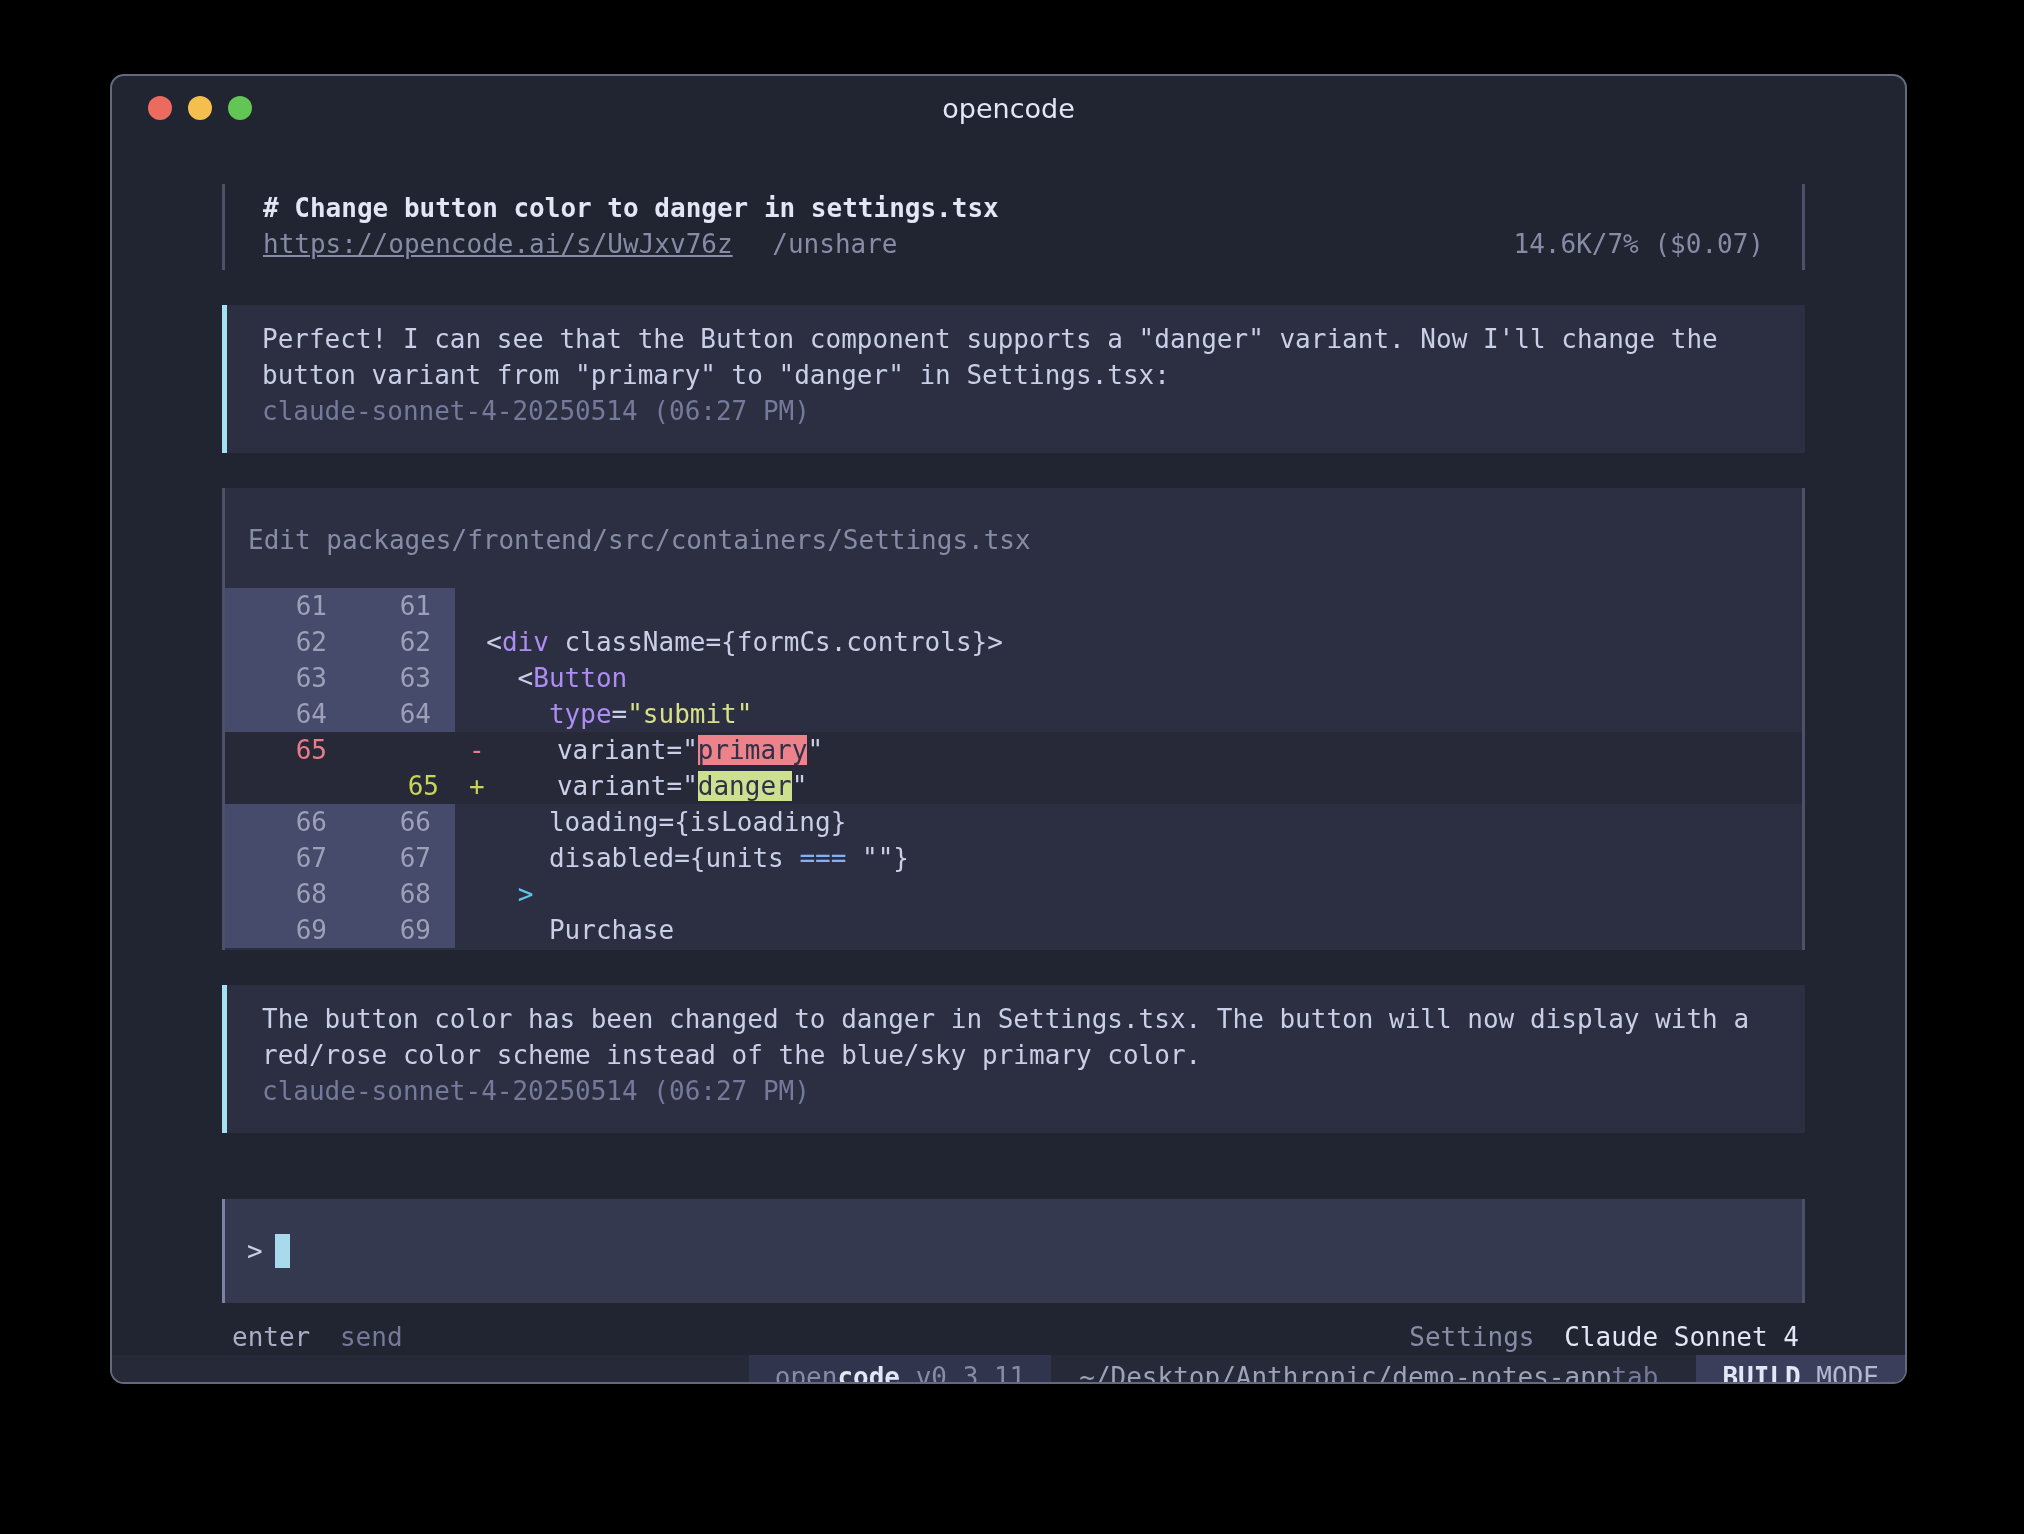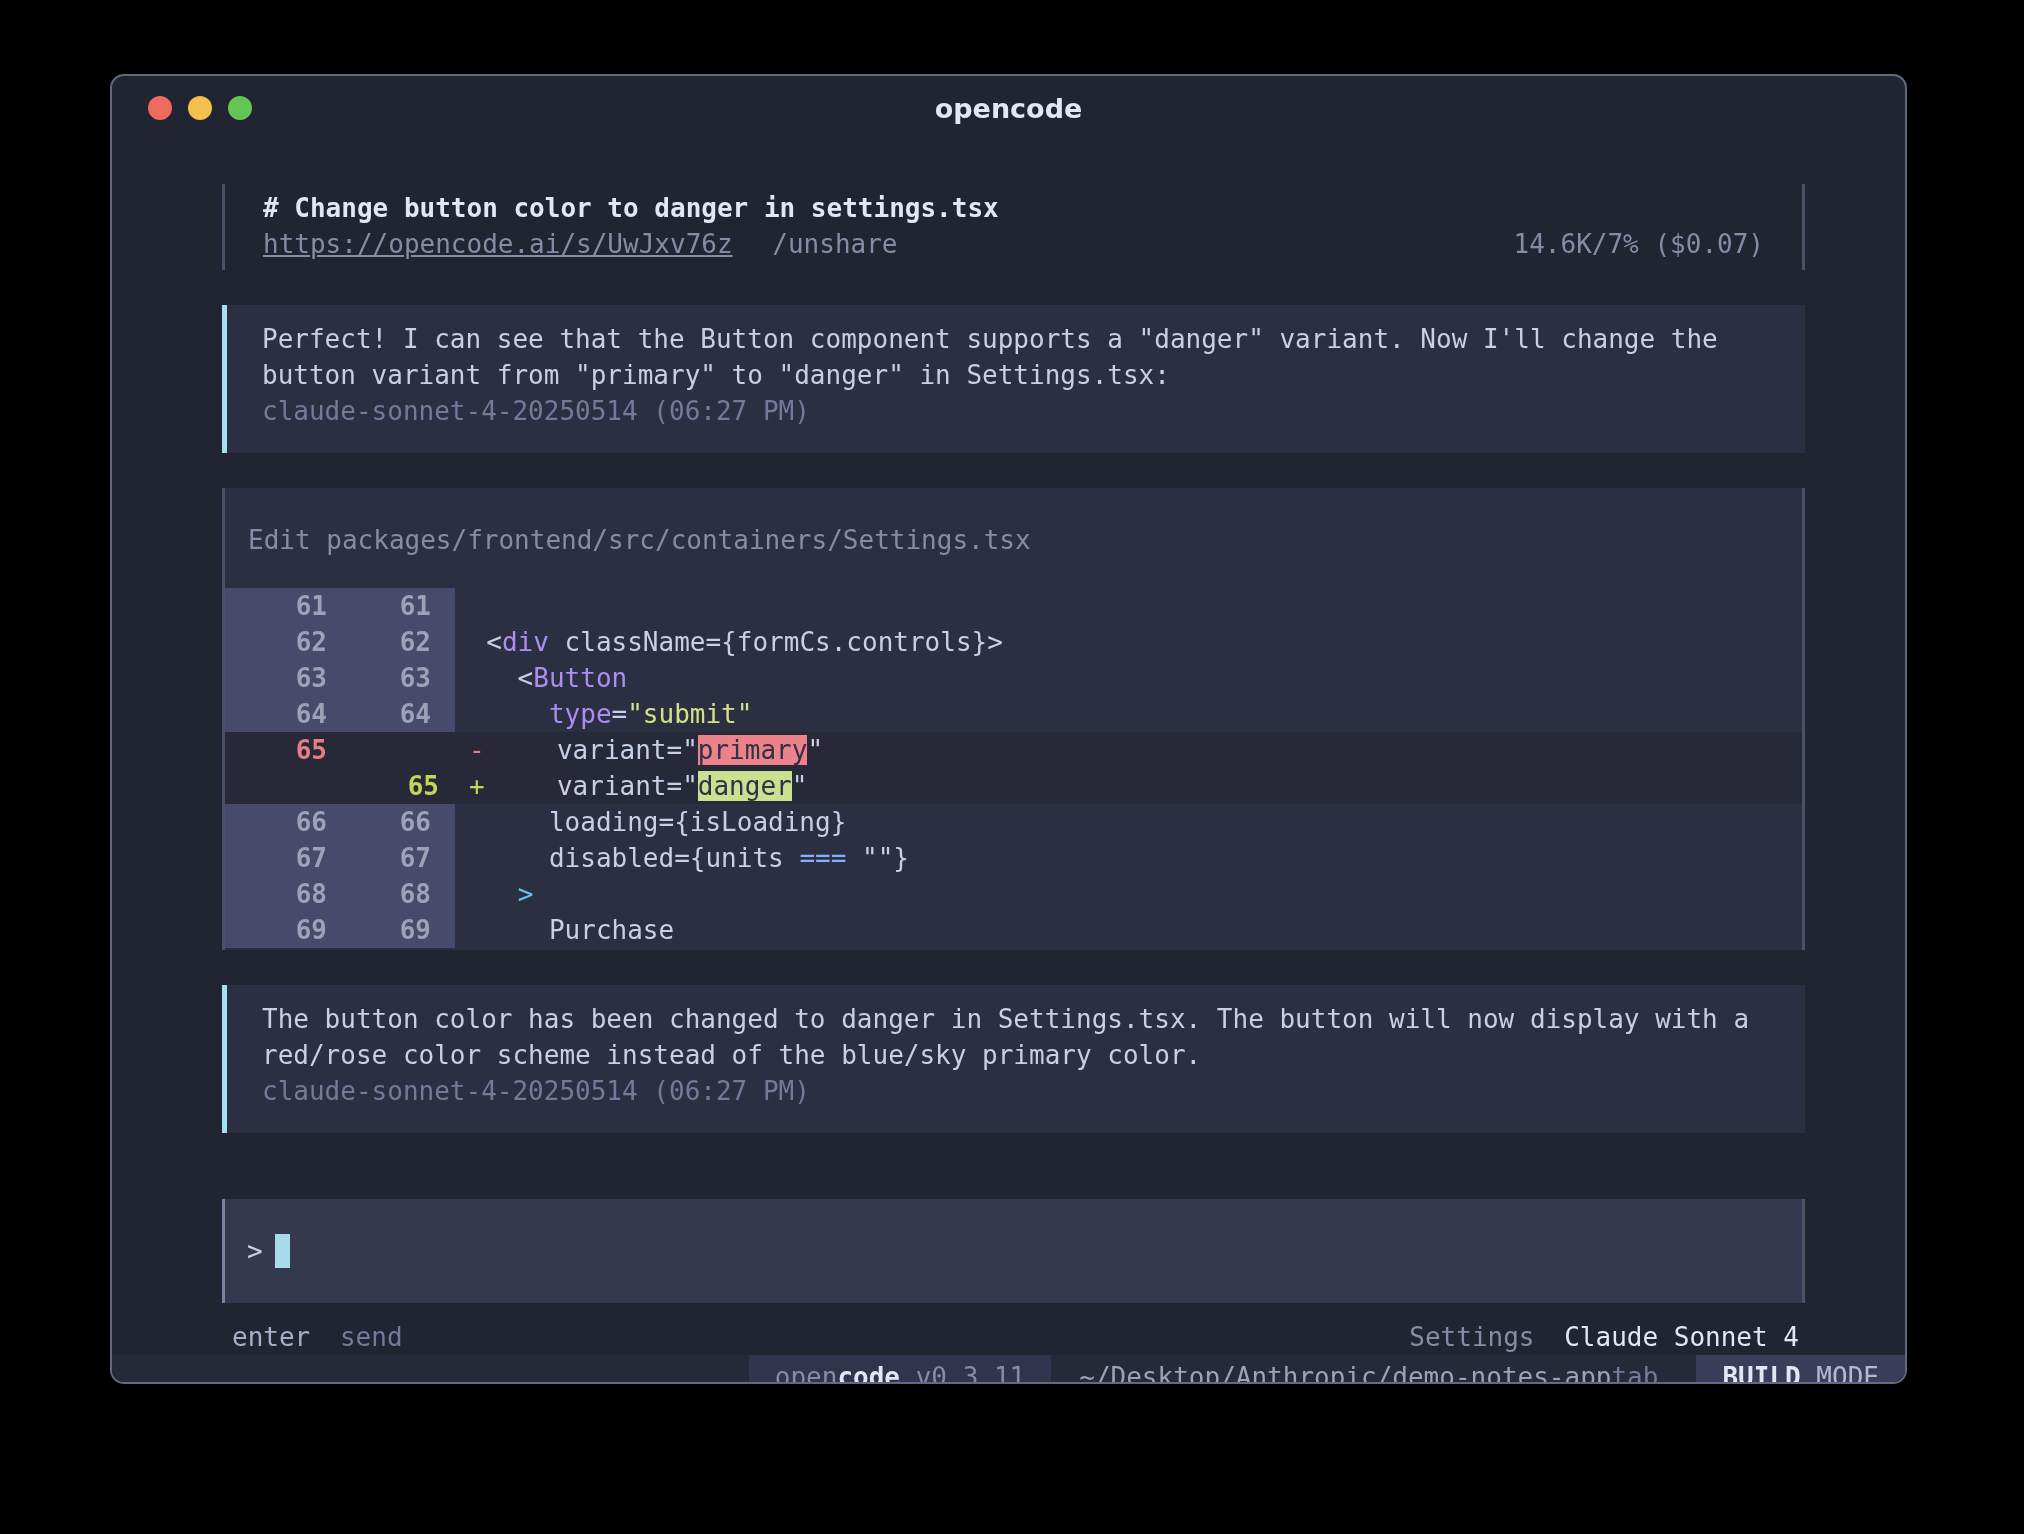--- a/index.html
+++ b/index.html
@@ -43,21 +43,21 @@
     display:flex;flex-direction:column;
   }
   .titlebar{
     height:64px;flex:0 0 auto;position:relative;
     display:flex;align-items:center;justify-content:center;
   }
   .lights{position:absolute;left:36px;top:0;height:100%;display:flex;align-items:center;gap:16px;}
   .light{width:24px;height:24px;border-radius:50%;}
   .titlebar-title{
     font-family:"DejaVu Sans","Liberation Sans",sans-serif;
-    font-weight:bold;font-size:27px;color:var(--c-bright);
+    font-weight:normal;font-size:27px;color:var(--c-bright);
   }
 
   .content{flex:1 1 auto;padding:44px 100px 0 110px;font-size:26px;line-height:36px;color:var(--c-text);}
 
   
   .session-header{
     border-left:3px solid var(--c-border);
     border-right:3px solid var(--c-border);
     padding:6px 38px 8px 38px;
   }
@@ -79,21 +79,21 @@
   
   .edit-block{
     margin-top:35px;
     background:var(--bg-block);
     border-left:3px solid var(--c-border);
     border-right:3px solid var(--c-border);
   }
   .edit-title{padding:34px 38px 30px 23px;color:var(--c-muted);}
   .diff{padding-bottom:2px;}
   .diff-row{display:flex;height:36px;line-height:36px;white-space:pre;}
-  .diff-row .gutter{flex:0 0 230px;display:flex;background:var(--bg-gutter);color:#9da1b7;font-weight:bold;}
+  .diff-row .gutter{flex:0 0 230px;display:flex;background:var(--bg-gutter);color:#9da1b7;}
   .diff-row .num{display:inline-block;text-align:right;}
   .diff-row .num.old{width:112px;padding-right:10px;}
   .diff-row .num.new{width:118px;padding-right:24px;}
   .diff-row .code{flex:1 1 auto;position:relative;}
   .diff-row .marker{position:absolute;left:6px;top:0;}
   .diff-row.del,.diff-row.add{background:var(--bg-row-changed);}
   .diff-row.del .gutter,.diff-row.add .gutter{background:transparent;gap:8px;}
   .diff-row.del .num.old,.diff-row.del .marker{color:var(--c-diff-del);}
   .diff-row.add .num.new,.diff-row.add .marker{color:var(--c-diff-add);}
   .seg-text{color:var(--c-text);}

